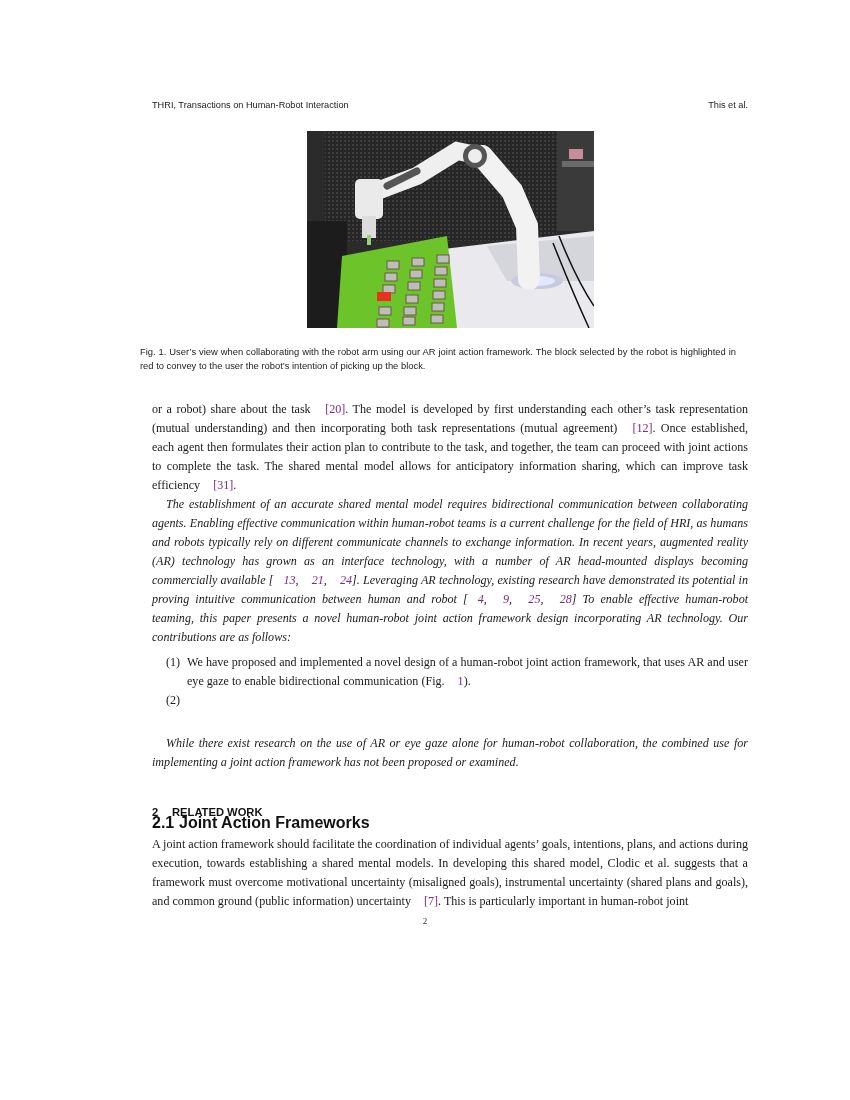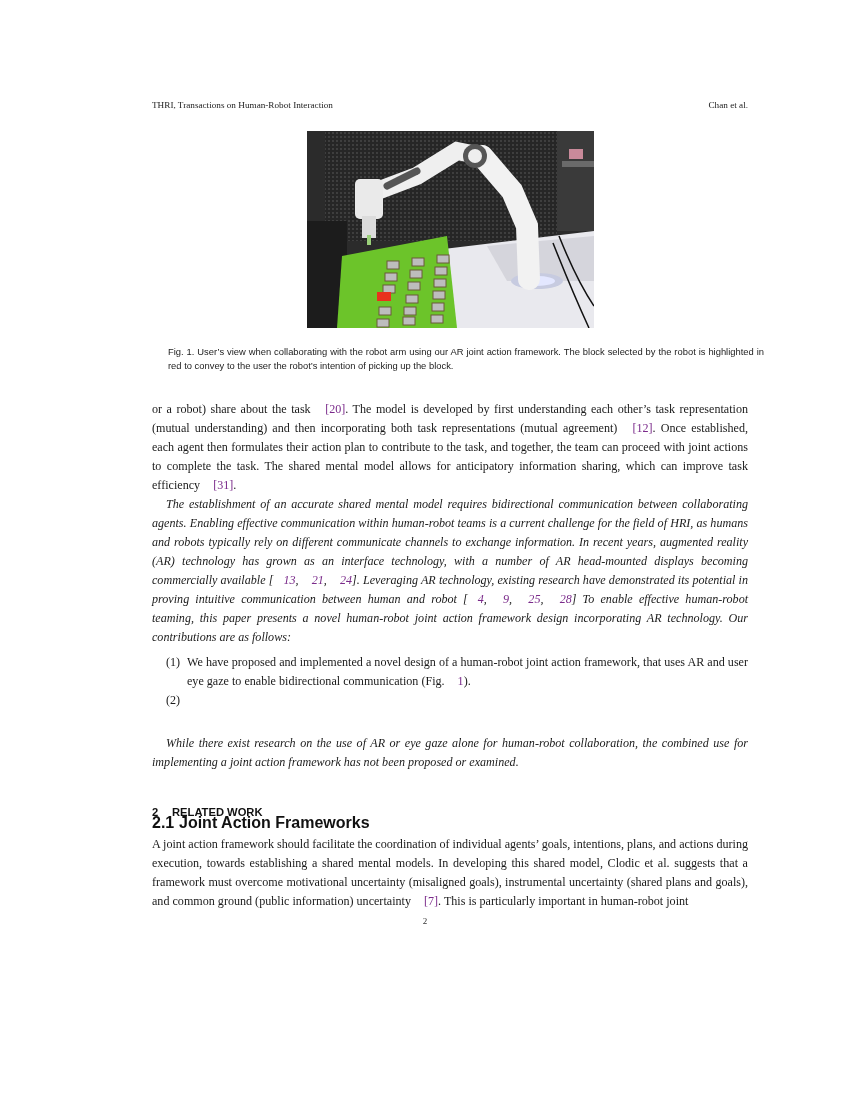--- a/index.html
+++ b/index.html
@@ -1,41 +1,41 @@
 <!DOCTYPE html>
 <html><head>
   <meta charset="utf-8">
   <style>
     html, body { margin: 0; padding: 0; background: #ffffff; }
     body { width: 850px; height: 1100px; position: relative; overflow: hidden; color: #1a1a1a; }
     .running-header { position: absolute; top: 100px; left: 152px; width: 596px; display: flex; justify-content: space-between;
-      font-family: Liberation Serif, serif; font-size: 9.2px; color: #222; }
+      font-family: Liberation Sans, sans-serif; font-size: 9.2px; color: #222; }
     .figure { position: absolute; left: 307px; top: 131px; width: 287px; height: 197px; overflow: hidden; background: #2a2a2a; }
-    .caption { position: absolute; left: 168px; top: 345px; width: 596px; font-family: "Liberation Sans", sans-serif;
+    .caption { position: absolute; left: 140px; top: 345px; width: 596px; font-family: "Liberation Sans", sans-serif;
       font-size: 9.4px; line-height: 14px; color: #222; text-align: justify; }
     .body-text { position: absolute; left: 152px; width: 596px; font-family: "Liberation Serif", serif; font-size: 12.1px;
       line-height: 19px; color: #1a1a1a; text-align: justify; }
     .body-text p { margin: 0; }
     .indent { text-indent: 14px; font-style: italic; }
     .cite { color: #7a2a8a; margin-left: 10px; }
     .list { margin: 0; padding: 0; list-style: none; }
     .list li { position: relative; padding-left: 35px; margin-bottom: 0; }
     .list .num { position: absolute; left: 14px; top: 0; }
     .sec-head { position: absolute; left: 152px; font-family: "Liberation Sans", sans-serif; font-weight: bold; font-size: 11.2px; color: #111; }
     .sec-head .secnum { display: inline-block; width: 20px; }
     .sub-head { position: absolute; left: 152px; font-family: "Liberation Sans", sans-serif; font-weight: bold; font-size: 16px; color: #111; }
     .sub-head .secnum { display: inline-block; width: 27px; }
     .page-number { position: absolute; top: 916px; left: 0; width: 850px; text-align: center; font-family: "Liberation Serif", serif; font-size: 9px; color: #333; }
   </style>
 </head>
 <body>
 
 <div class="running-header">
   <span>THRI,  Transactions on Human-Robot Interaction</span>
-  <span>Chan et al.</span>
+  <span>This et al.</span>
 </div>
 
 <div class="figure">
   <svg width="287" height="197" viewBox="0 0 287 197" xmlns="http://www.w3.org/2000/svg">
     <defs>
       <pattern id="mesh" width="4" height="4" patternUnits="userSpaceOnUse">
         <rect width="4" height="4" fill="#262626"></rect>
         <circle cx="2" cy="2" r="0.9" fill="#4a4a4a"></circle>
       </pattern>
     </defs>

